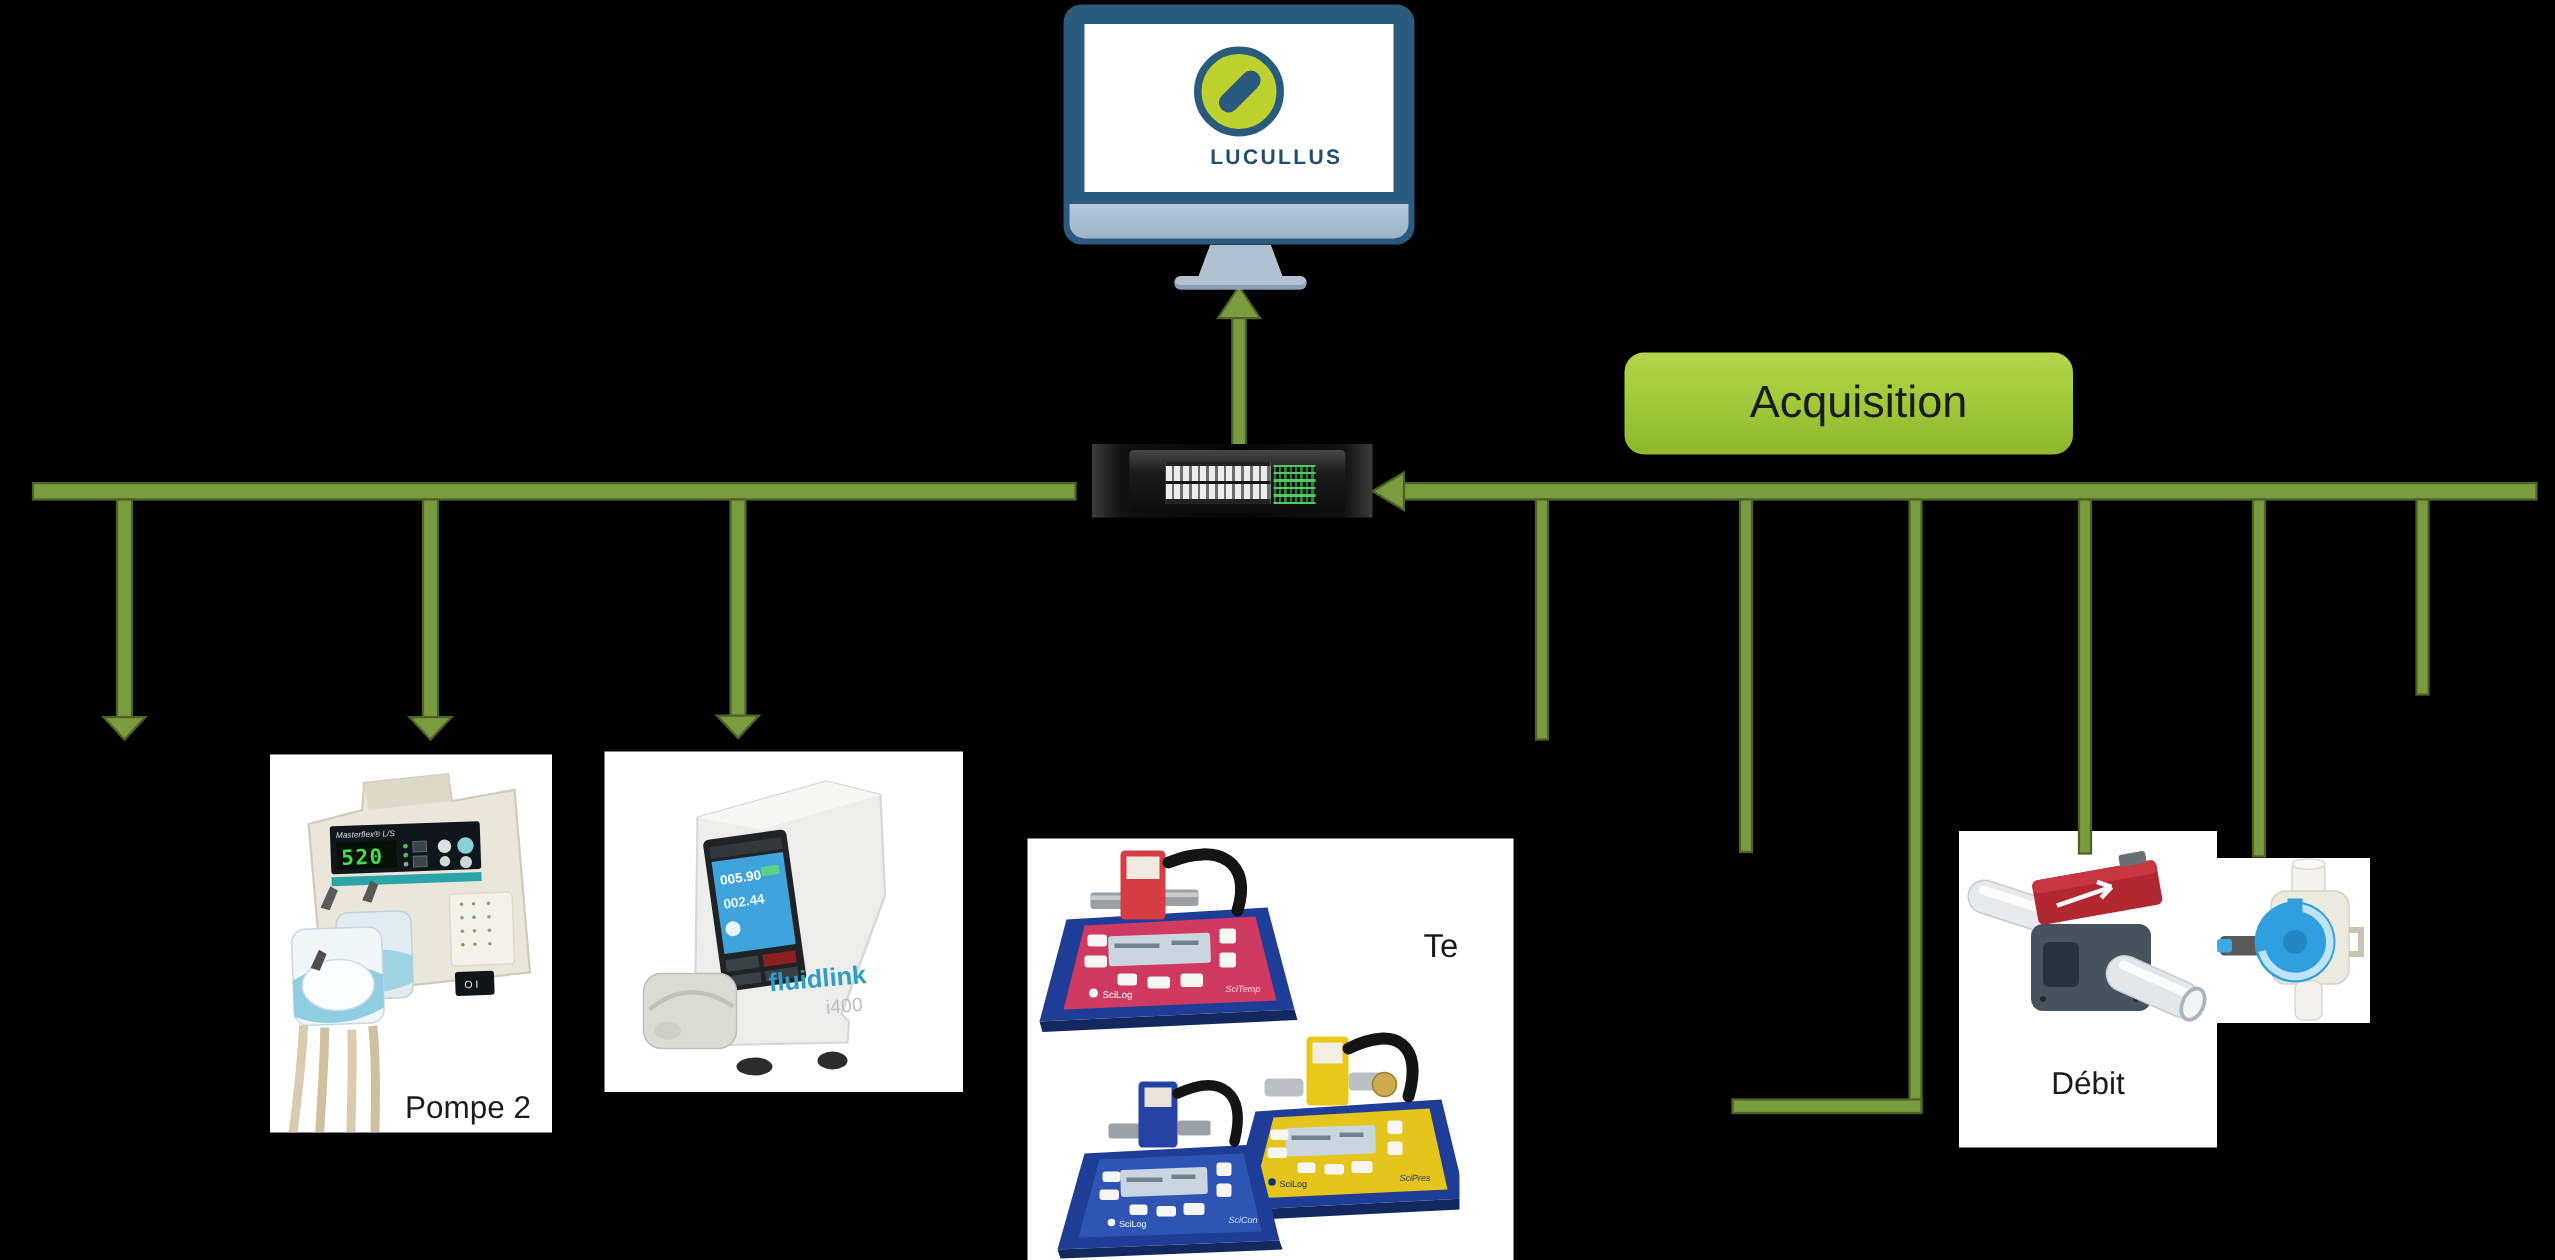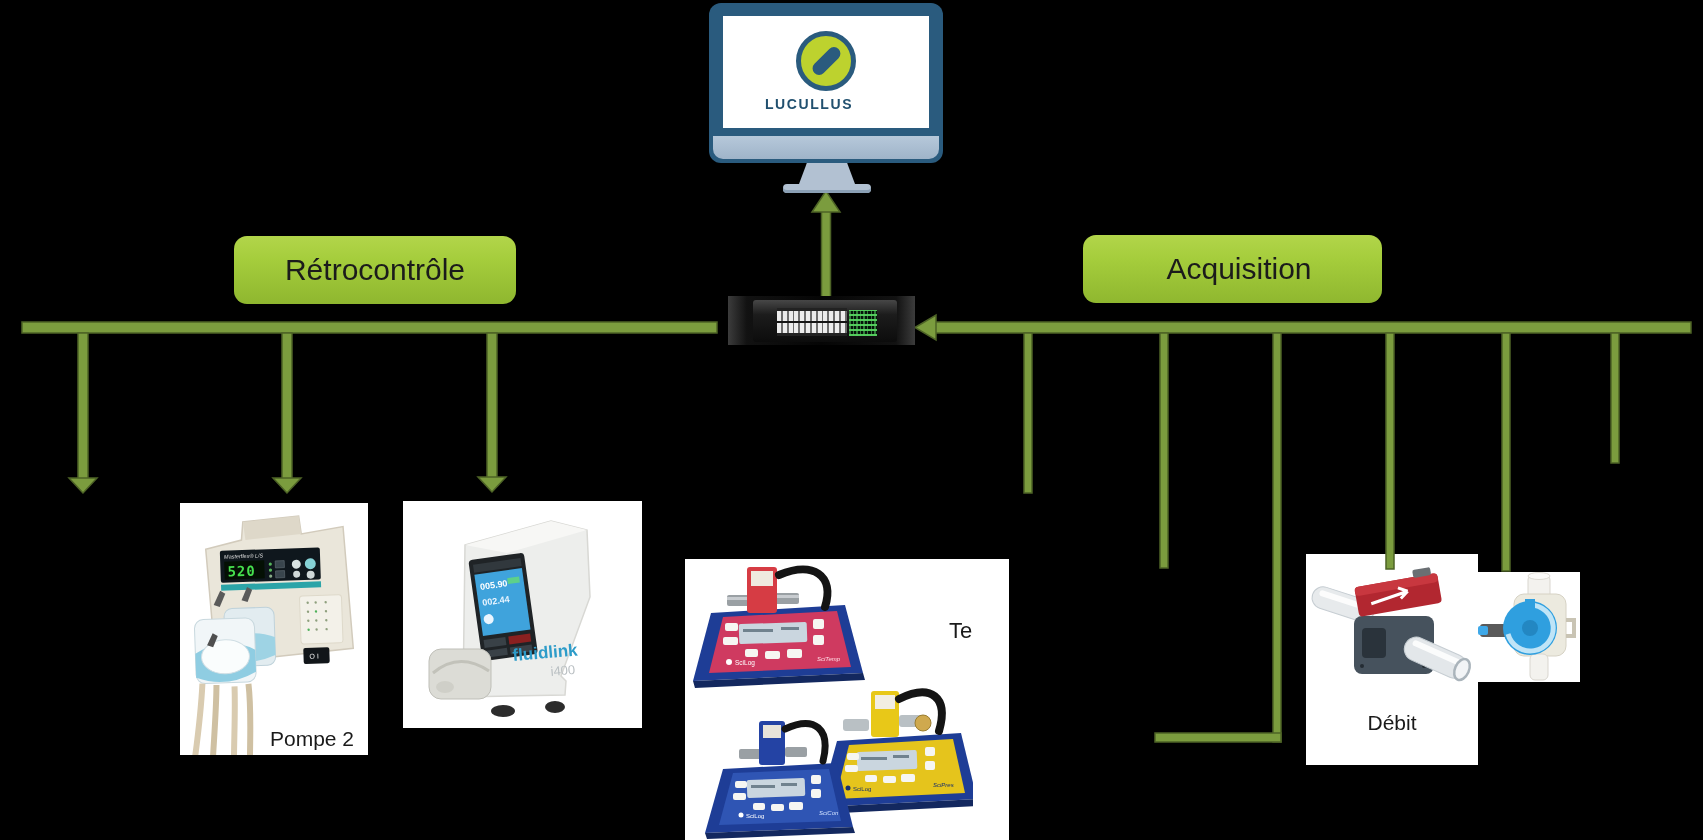--- a/index.html
+++ b/index.html
@@ -25,21 +25,21 @@
   #monitor-band{left:713px;top:136px;width:226px;height:23px;background:linear-gradient(180deg,#b6c8da,#9fb4c9);border-radius:0 0 10px 10px;}
   #monitor-neck{left:799px;top:163px;width:56px;height:21px;background:#b2c1d2;clip-path:polygon(14% 0,86% 0,100% 100%,0 100%);}
   #monitor-base{left:783px;top:184px;width:88px;height:9px;background:#b2c1d2;border-radius:4px;box-shadow:inset 0 -3px 0 #8ba0b5;}
   #logo-circle{
     left:796px;top:31px;width:60px;height:60px;border-radius:50%;
     background:#bdd22e;border:5px solid #2a5b7e;box-sizing:border-box;
     display:flex;align-items:center;justify-content:center;
   }
   #logo-slash{width:13px;height:34px;background:#2a5b7e;border-radius:7px;transform:rotate(45deg);}
   #brand-text{
-    left:723px;top:96px;width:172px;text-align:center;
+    left:723px;top:96px;width:172px;text-align:right;
     color:#21506f;font-size:14px;font-weight:bold;letter-spacing:1.6px;
   }
 
   
   #switch-photo{left:728px;top:296px;width:187px;height:49px;
     background:linear-gradient(90deg,#3c3c3c 0%,#121212 10%,#050505 50%,#121212 90%,#3c3c3c 100%);}
   #switch-body{left:25px;top:4px;width:144px;height:42px;border-radius:3px;
     background:linear-gradient(180deg,#474747,#1c1c1c 35%,#0c0c0c);}
   #switch-ports{left:24px;top:8px;width:70px;height:28px;
     background:
@@ -98,23 +98,20 @@
       <rect x="1160" y="333" width="8" height="235"></rect>
       <rect x="1273" y="333" width="8" height="409"></rect>
       <rect x="1386" y="333" width="8" height="236"></rect>
       <rect x="1502" y="333" width="8" height="238"></rect>
       <rect x="1611" y="333" width="8" height="130"></rect>
 
       <rect x="1155" y="733" width="126" height="9"></rect>
     </g>
   </svg>
 
-  <div id="box-retro" class="branch-box z6">
-    <span>Rétrocontrôle</span>
-  </div>
   <div id="box-acq" class="branch-box z6">
     <span>Acquisition</span>
   </div>
 
   <div class="abs z6" id="monitor-frame"></div>
   <div class="abs z6" id="monitor-screen"></div>
   <div class="abs z6" id="monitor-band"></div>
   <div class="abs z6" id="monitor-neck"></div>
   <div class="abs z6" id="monitor-base"></div>
   <div class="abs z6" id="logo-circle">

